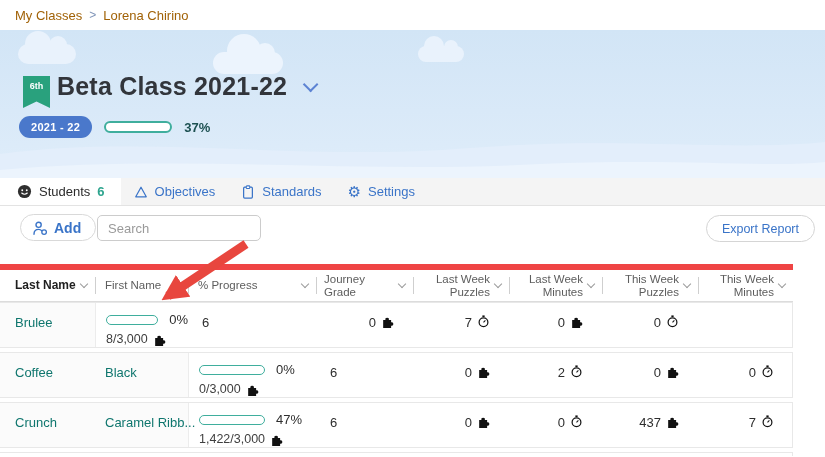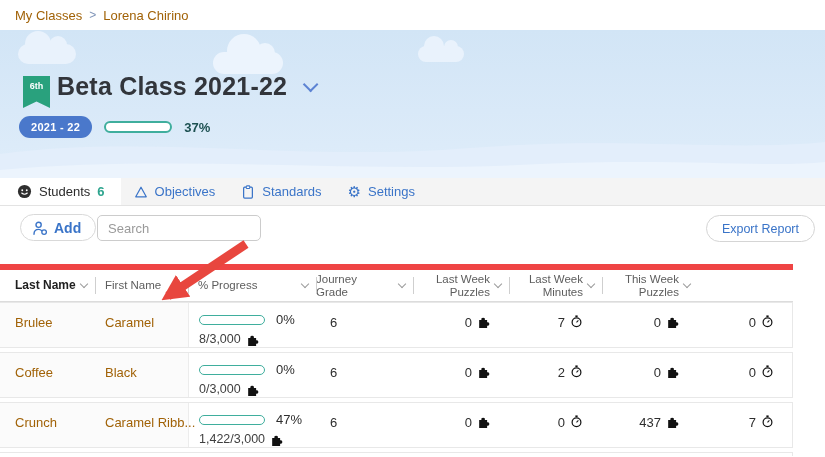--- a/index.html
+++ b/index.html
@@ -68,32 +68,32 @@
     font-family:"Liberation Sans", sans-serif; }
 
   
   .grid-cols { display:grid; grid-template-columns:95px 93px 128px 97px 96px 93px 96px 95px; width:793px; }
   .thead { height:38px; border-top:6px solid #ef4444; border-bottom:1px solid #dcdcdc; }
   .hcell { position:relative; display:flex; align-items:center; justify-content:space-between;
     font-size:11.5px; color:#5d5d5d; line-height:13px; padding-right:8px; cursor:pointer; }
   .hcell + .hcell::before { content:""; position:absolute; left:0; top:7px; bottom:7px; width:1px; background:#cfcfcf; }
   .hcell.first { padding-left:15px; font-size:12px; font-weight:bold; color:#1f1f1f; }
   .hcell.pl10 { padding-left:10px; }
-  .hcell.pl8  { padding-left:0; }
+  .hcell.pl8  { padding-left:8px; }
   .hcell .hlabel { max-width:62px; }
   .hcell.right { justify-content:flex-end; gap:5px; }
   .hcell.right .hlabel { text-align:right; width:58px; }
   .chev { width:6px; height:6px; border-right:1.5px solid #9b9b9b; border-bottom:1.5px solid #9b9b9b;
     transform:rotate(45deg); flex:0 0 auto; margin-top:-3px; }
 
   .row { height:46px; border-top:1px solid #e8e8e8; border-bottom:1px solid #e8e8e8;
     border-right:1px solid #e8e8e8; margin-bottom:4px; background:#fff; }
   .cell { padding-top:12px; font-size:13px; color:#2e2e2e; }
   .cell.shade { background:#fbfbfb; }
-  .cell a { color:#a16207; text-decoration:none; cursor:pointer; white-space:nowrap; }
+  .cell a { color:#0f766e; text-decoration:none; cursor:pointer; white-space:nowrap; }
   .cell.c1 { padding-left:15px; }
   .cell.c2 { padding-left:10px; }
   .cell.c3 { border-left:1px solid #ececec; padding-left:10px; padding-top:9px; }
   .cell.c4 { padding-left:14px; }
   .cell.num { display:flex; justify-content:flex-end; align-items:flex-start; gap:5px; padding-right:19px; }
   .pline { display:flex; align-items:center; gap:11px; }
   .rbar { width:66px; height:10px; border:1.5px solid #3fae9d; border-radius:6px; background:#fff; overflow:hidden; }
   .rbar .pfill { height:100%; background:#4db6a4; }
   .ppct { font-size:13px; color:#2e2e2e; }
   .pfrac { margin-top:5px; display:flex; align-items:center; gap:5px; font-size:12.5px; color:#3f3f3f; }
@@ -199,27 +199,30 @@
       <span class="chev"></span>
     </div>
     <div class="hcell right">
       <span class="hlabel">Last Week Minutes</span>
       <span class="chev"></span>
     </div>
     <div class="hcell right">
       <span class="hlabel">This Week Puzzles</span>
       <span class="chev"></span>
     </div>
+    <div class="hcell right">
+      <span class="hlabel">This Week Minutes</span>
+      <span class="chev"></span>
+    </div>
   </div>
 
   <div>
 
     <div class="grid-cols row">
       <div class="cell c1 shade"><a>Brulee</a></div>
-      <div class="cell c2 shade"><a>Caramel</a></div>
       <div class="cell c3">
         <div class="pline">
           <span class="rbar"><span class="pfill" style="width: 0%;"></span></span>
           <span class="ppct">0%</span>
         </div>
         <div class="pfrac">
           <span>8/3,000</span>
           <svg width="13" height="13" viewBox="0 0 18 18">
               <path d="M3 7 h3.2 a2.4 2.4 0 1 1 4.6 0 H14 v3.2 a2.4 2.4 0 1 1 0 4.6 V18 H3 Z" fill="#111"></path>
             </svg>

